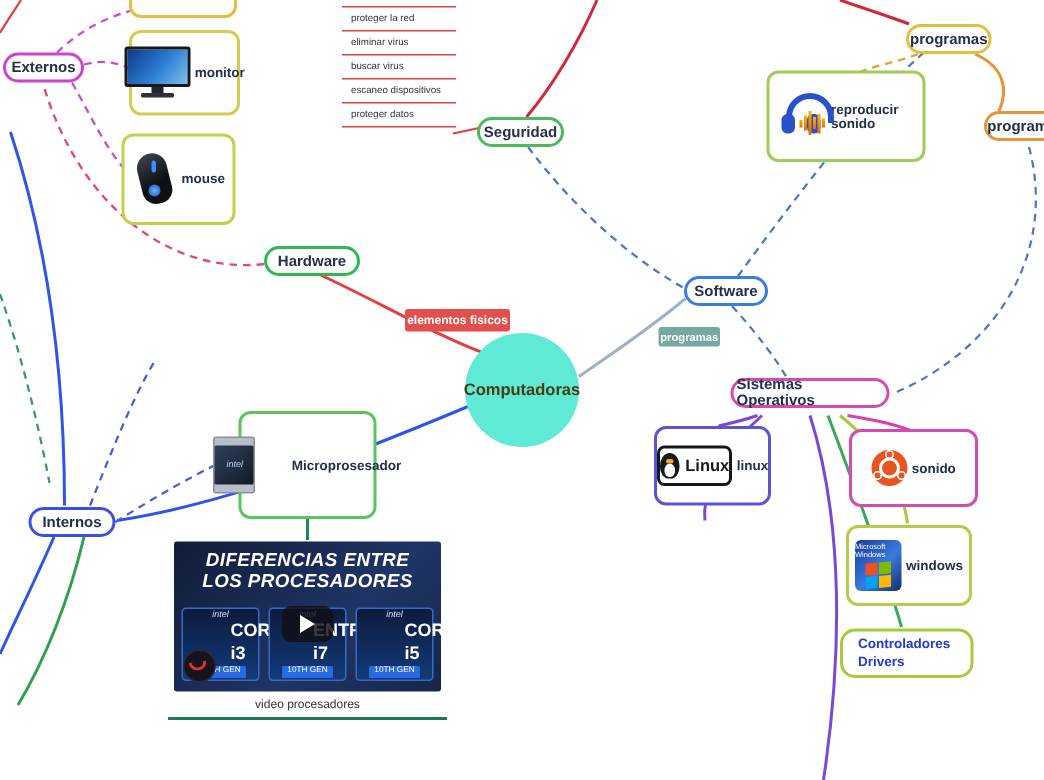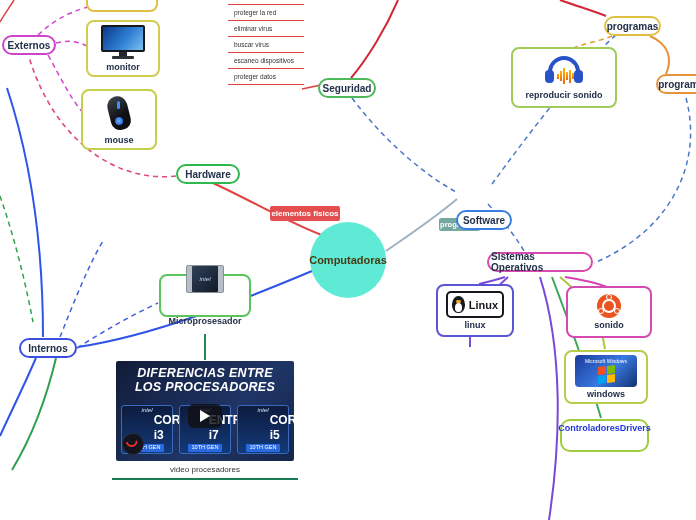--- a/index.html
+++ b/index.html
@@ -3,21 +3,21 @@
 <meta charset="utf-8">
 <style>
   html,body{margin:0;padding:0;background:#fff;}
   .stage{position:relative;width:696px;height:520px;background:#fff;overflow:hidden;
          font-family:"Liberation Sans",sans-serif;}
   .stage svg{position:absolute;left:0;top:0;}
   .node{position:absolute;background:#fff;border:2px solid #999;border-radius:10px;
         display:flex;align-items:center;justify-content:center;font-weight:bold;
         font-size:10px;color:#22304a;padding:1px 6px;box-sizing:border-box;z-index:2;}
   .imgnode{position:absolute;background:#fff;border:2px solid #999;border-radius:8px;
-        display:flex;flex-direction:column;align-items:center;justify-content:center;
+        display:flex;flex-direction:row;align-items:center;justify-content:center;
         gap:3px;padding:3px 4px;box-sizing:border-box;z-index:2;}
   .caption{font-weight:bold;font-size:9px;color:#22304a;line-height:1;}
   .center-node{position:absolute;left:310px;top:222px;width:76px;height:76px;border-radius:50%;
         background:#5eead4;display:flex;align-items:center;justify-content:center;
         font-weight:bold;font-size:11px;color:#4a3a14;z-index:3;}
   .edge-label{position:absolute;color:#fff;font-weight:bold;border-radius:2px;z-index:2;
         display:flex;align-items:center;justify-content:center;margin-left:37px;}
   .lbl-red{background:#e34f4f;font-size:8px;}
   .lbl-teal{background:#74a8a1;font-size:7.5px;}
   
@@ -81,21 +81,21 @@
         background:linear-gradient(135deg,#eef2f6 48%,#9fb6d8 52%);}
   
   .win-art{width:62px;height:34px;border-radius:4px;display:flex;flex-direction:column;align-items:center;
         justify-content:center;gap:2px;background:linear-gradient(135deg,#1a3a9a,#3a7ae0 55%,#123070);}
   .win-small{font-size:5px;color:#fff;line-height:1;}
   .win-flag{display:grid;grid-template-columns:8px 8px;grid-template-rows:8px 8px;gap:1px;transform:skewY(-6deg);}
   .win-flag i{display:block;}
   .wf1{background:#f25022;} .wf2{background:#7fba00;} .wf3{background:#00a4ef;} .wf4{background:#ffb900;}
   
   .ctrl-node{position:absolute;background:#fff;border:2px solid #a2cc3c;border-radius:10px;z-index:2;
-        display:flex;flex-direction:row;justify-content:center;padding:2px 10px;box-sizing:border-box;
+        display:flex;flex-direction:column;justify-content:center;padding:2px 10px;box-sizing:border-box;
         font-weight:bold;font-size:9px;color:#2238d8;line-height:1.3;}
   
   .video-node{position:absolute;left:112px;top:361px;width:186px;z-index:2;
         border-bottom:2px solid #1a7a54;padding-bottom:4px;}
   .video-thumb{width:178px;height:100px;margin:0 auto;position:relative;border-radius:2px;overflow:hidden;
         background:linear-gradient(135deg,#121c38,#1f3566 60%,#16264a);}
   .video-title{color:#fff;font-weight:bold;font-style:italic;text-align:center;font-size:12.5px;
         line-height:1.15;padding-top:5px;letter-spacing:.3px;}
   .chip-row{position:absolute;bottom:7px;left:6px;right:6px;display:flex;gap:6px;justify-content:center;}
   .chip{width:50px;height:47px;background:linear-gradient(180deg,#0d1b3d,#123a7a);border:1px solid #3a6ac0;
@@ -152,21 +152,21 @@
 
   <div class="center-node">Computadoras</div>
 
   <div class="edge-label lbl-red" style="left:233px;top:206px;width:70px;height:15px;">elementos fisicos</div>
   <div class="edge-label lbl-teal" style="left:402px;top:218px;width:41px;height:13px;">programas</div>
 
   <div class="node" style="left:2px;top:35px;width:54px;height:20px;border-color:#cc44cc;">Externos</div>
   <div class="node" style="left:176px;top:164px;width:64px;height:20px;border-color:#2eb84e;">Hardware</div>
   <div class="node" style="left:19px;top:338px;width:58px;height:20px;border-color:#3a50e0;">Internos</div>
   <div class="node" style="left:318px;top:78px;width:58px;height:20px;border-color:#4cba5c;">Seguridad</div>
-  <div class="node" style="left:456px;top:184px;width:56px;height:20px;border-color:#3a7de0;margin-top:26px;">Software</div>
+  <div class="node" style="left:456px;top:184px;width:56px;height:20px;border-color:#3a7de0;">Software</div>
   <div class="node" style="left:604px;top:16px;width:57px;height:20px;border-color:#e0c040;">programas</div>
   <div class="node" style="left:656px;top:74px;width:56px;height:20px;border-color:#e8923a;">programas</div>
   <div class="node" style="left:487px;top:252px;width:106px;height:20px;border-color:#d84ab0;padding:1px 2px;">Sistemas Operativos</div>
 
   <div class="imgnode" style="left:86px;top:-26px;width:72px;height:38px;border-color:#e0c040;"></div>
 
   <div class="imgnode" style="left:86px;top:20px;width:74px;height:57px;border-color:#d2cc50;">
     <div class="monitor-art">
       <div class="monitor-screen"></div>
         <div class="monitor-stand"></div>
@@ -178,21 +178,21 @@
   <div class="imgnode" style="left:81px;top:89px;width:76px;height:61px;border-color:#c2d04a;">
     <div class="mouse-art">
       <div class="mouse-body"></div>
         <div class="mouse-wheel"></div>
         <div class="mouse-glow"></div>
     </div>
     <div class="caption">mouse</div>
   </div>
 
 
-  <div class="imgnode" style="left:159px;top:274px;width:92px;height:43px;border-color:#5cc45c;gap:24px;">
+  <div class="imgnode" style="left:159px;top:274px;width:92px;height:72px;border-color:#5cc45c;gap:24px;">
     <div class="cpu-art">
       <div class="cpu-die">
           <span class="cpu-brand">intel</span>
         </div>
     </div>
     <div class="caption">Microprosesador</div>
   </div>
 
   <div class="sec-list">
     <div class="sec-stub"></div>

